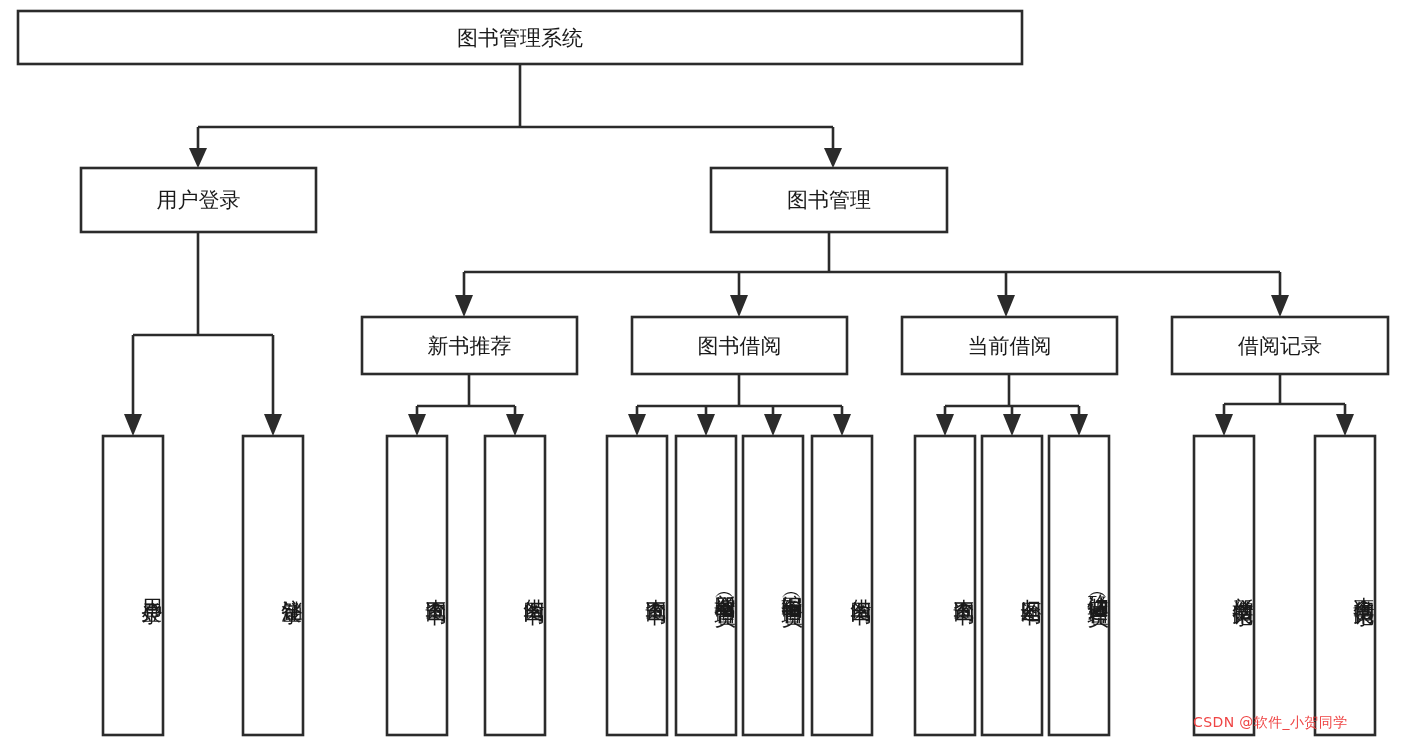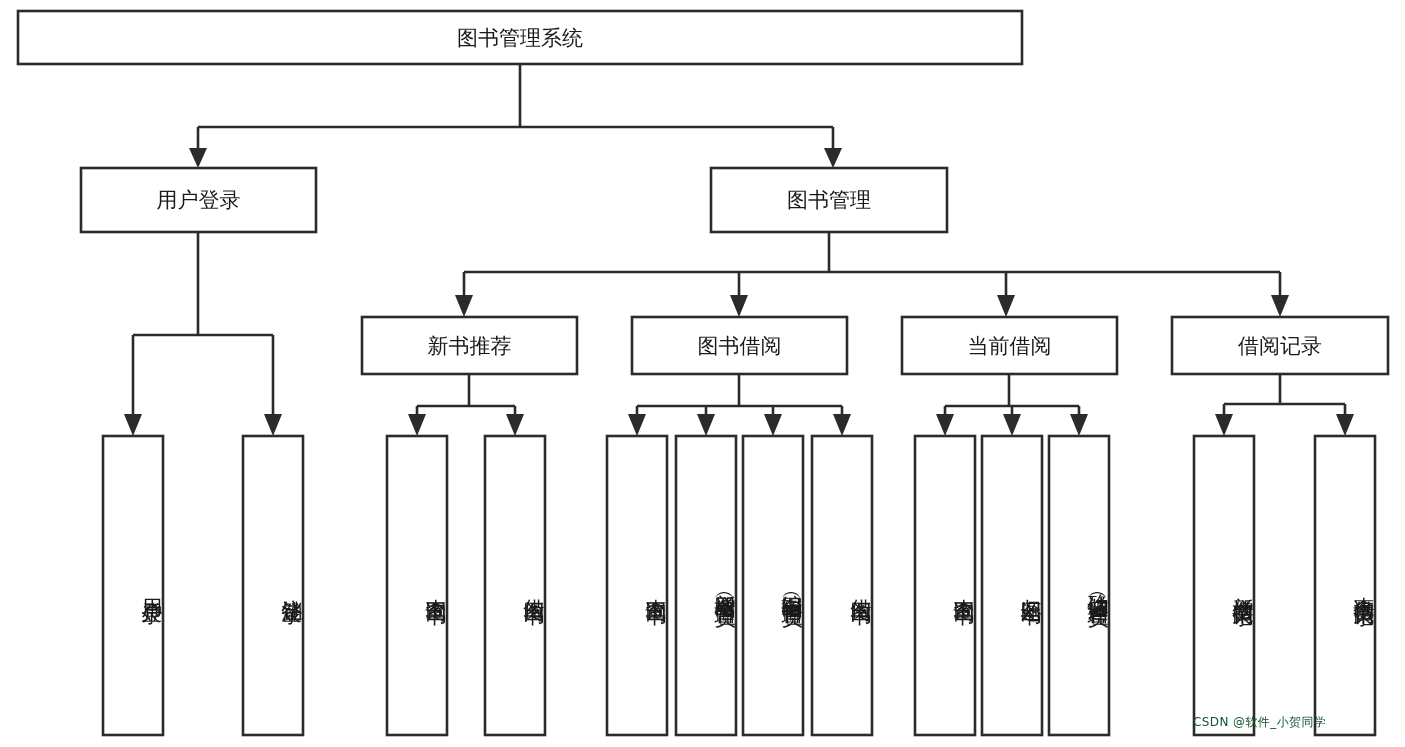--- a/index.html
+++ b/index.html
@@ -59,22 +59,22 @@
     letter-spacing: 2px;
     text-align: center;
     white-space: nowrap;
     pointer-events: none;
   }
   .watermark {
     position: absolute;
     left: 1193px;
     top: 714px;
     font-family: "DejaVu Sans", "Liberation Sans", sans-serif;
-    font-size: 12px;
-    color: #14532d;
+    font-size: 14px;
+    color: #ef4444;
     white-space: nowrap;
     letter-spacing: 0.4px;
   }
 </style>
 </head>
 <body>
 
 <div id="diagram-root">
 
   <svg class="tree-canvas" viewBox="0 0 1405 747">

